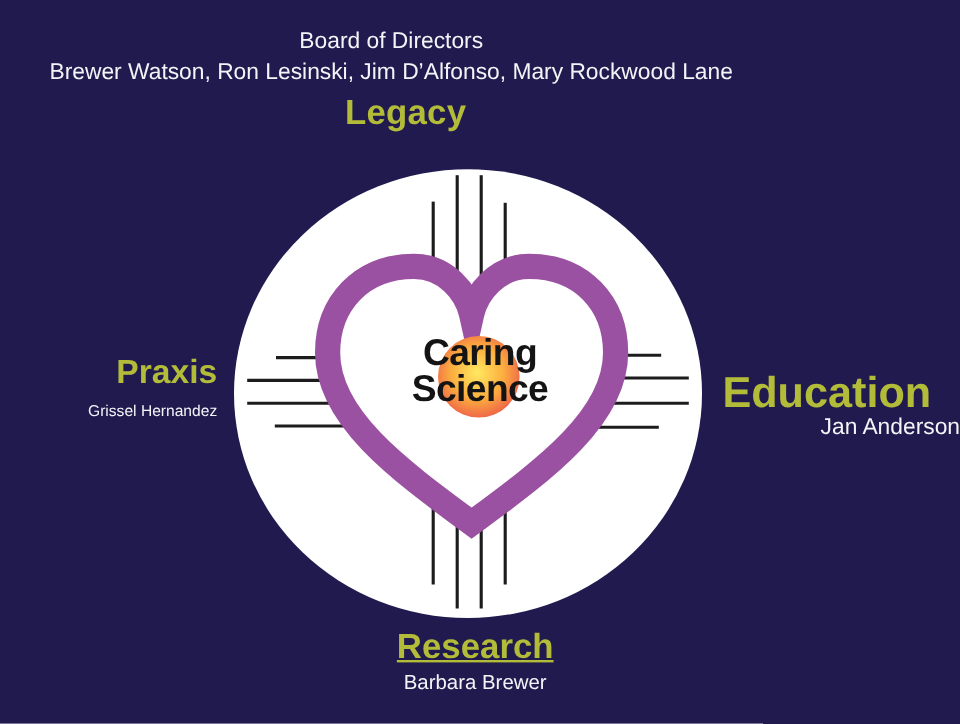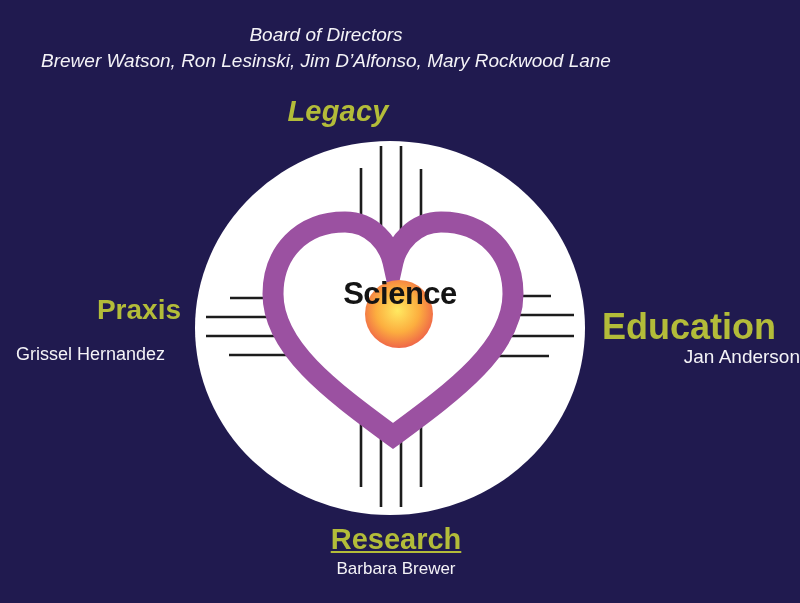--- a/index.html
+++ b/index.html
@@ -9,39 +9,38 @@
     background:#201a4f;
     overflow:hidden;
     font-family:"Liberation Sans", sans-serif;
   }
   .white-txt{color:#f4f3f7;}
   .accent-txt{color:#b3bc39;font-weight:bold;}
 
   .header{
     position:absolute;top:22px;left:0;width:652px;
     text-align:center;
-    font-style:italic;
   }
   .header .line{font-size:19px;line-height:26px;}
-  .header .legacy{font-size:29px;line-height:34px;margin-top:20px;letter-spacing:0.2px;padding-left:24px;}
+  .header .legacy{font-size:29px;line-height:34px;margin-top:3px;letter-spacing:0.2px;padding-left:24px;}
 
   .diagram-svg{position:absolute;left:0;top:0;}
 
   .center-label{
     position:absolute;left:0;top:279px;width:800px;
     text-align:center;color:#141414;font-weight:bold;
     font-size:31px;line-height:30px;letter-spacing:-0.5px;
   }
 
   .praxis-block{
     position:absolute;left:0;top:295px;width:181px;
     text-align:right;
   }
   .praxis-block .q-label{font-size:28px;line-height:30px;}
-  .praxis-block .q-name{font-size:18px;line-height:23px;margin-top:18px;text-align:center;}
+  .praxis-block .q-name{font-size:13px;line-height:23px;margin-top:6px;}
 
   .education-block{
     position:absolute;left:602px;top:312px;width:198px;
     text-align:left;
   }
   .education-block .q-label{font-size:36px;line-height:30px;}
   .education-block .q-name{font-size:19px;line-height:23px;}
   .education-block .q-names{margin-top:3px;text-align:right;}
 
   .research-block{
@@ -101,20 +100,21 @@
              C 301 222, 273 253, 273 294
              C 273 348, 332 391, 393 436
              C 454 391, 513 348, 513 294
              C 513 253, 485 222, 441 222
              C 414 222, 397 244, 393 262 Z" fill="#ffffff" stroke-width="21" stroke-linejoin="miter" stroke-miterlimit="9" stroke="#9b51a1"></path>
 
     <circle cx="399" cy="314" r="34" fill="url(#sunGrad)"></circle>
   </svg>
 
   <div class="center-label">
+    <div>Caring</div>
     <div>Science</div>
   </div>
 
   <div class="praxis-block">
     <div class="q-label accent-txt">Praxis</div>
     <div class="q-name white-txt">Grissel Hernandez</div>
   </div>
 
   <div class="education-block">
     <div class="q-label accent-txt">Education</div>

